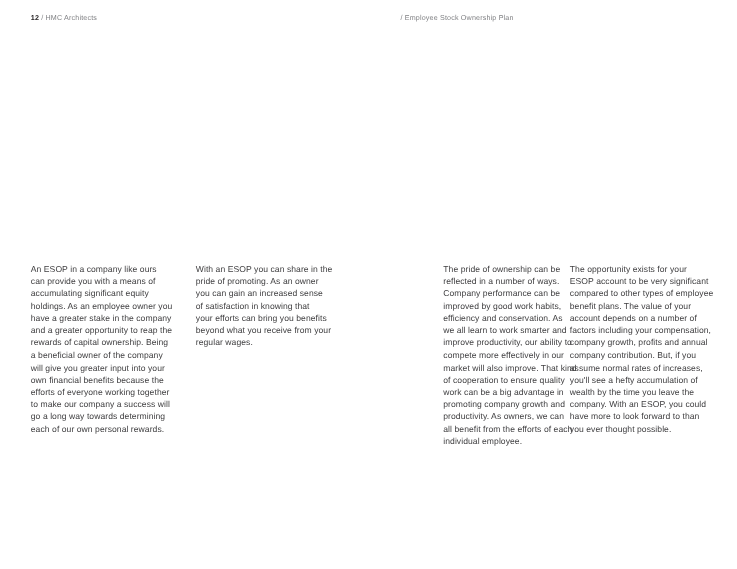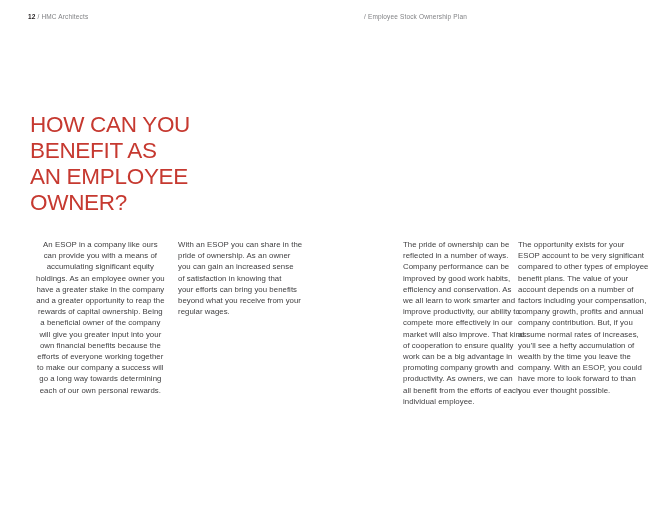--- a/index.html
+++ b/index.html
@@ -37,56 +37,52 @@
   }
   .body-col {
     position: absolute;
     top: 239px;
     font-size: 7.8px;
     line-height: 11.2px;
     letter-spacing: 0.05px;
     color: #414042;
     white-space: pre;
   }
-  .col-1 { left: 36px; text-align: center;  }
+  .col-1 { left: 28px;  }
   .col-2 { left: 178px; }
   .col-3 { left: 363px; margin-left: 40px; }
   .col-4 { left: 518px; }
 </style>
 </head>
 <body>
 
 <div class="spread">
 
   <div class="runhead runhead-left"><span class="num">12</span><span> / HMC Architects</span></div>
 
   <div class="runhead runhead-right">/ Employee Stock Ownership Plan</div>
 
-  <h1 class="page-title" style="margin: 0px; color: rgb(198, 57, 48);">HOW CAN YOU
-BENEFIT AS
-AN EMPLOYEE
-OWNER?</h1>
 
   <div class="body-col col-1">An ESOP in a company like ours
 can provide you with a means of
 accumulating significant equity
 holdings. As an employee owner you
 have a greater stake in the company
 and a greater opportunity to reap the
 rewards of capital ownership. Being
 a beneficial owner of the company
 will give you greater input into your
 own financial benefits because the
 efforts of everyone working together
 to make our company a success will
 go a long way towards determining
 each of our own personal rewards.</div>
 
   <div class="body-col col-2">With an ESOP you can share in the
-pride of ownership. As an owner
+pride of promoting. As an owner
 you can gain an increased sense
 of satisfaction in knowing that
 your efforts can bring you benefits
 beyond what you receive from your
 regular wages.</div>
 
   <div class="body-col col-3">The pride of ownership can be
 reflected in a number of ways.
 Company performance can be
 improved by good work habits,

